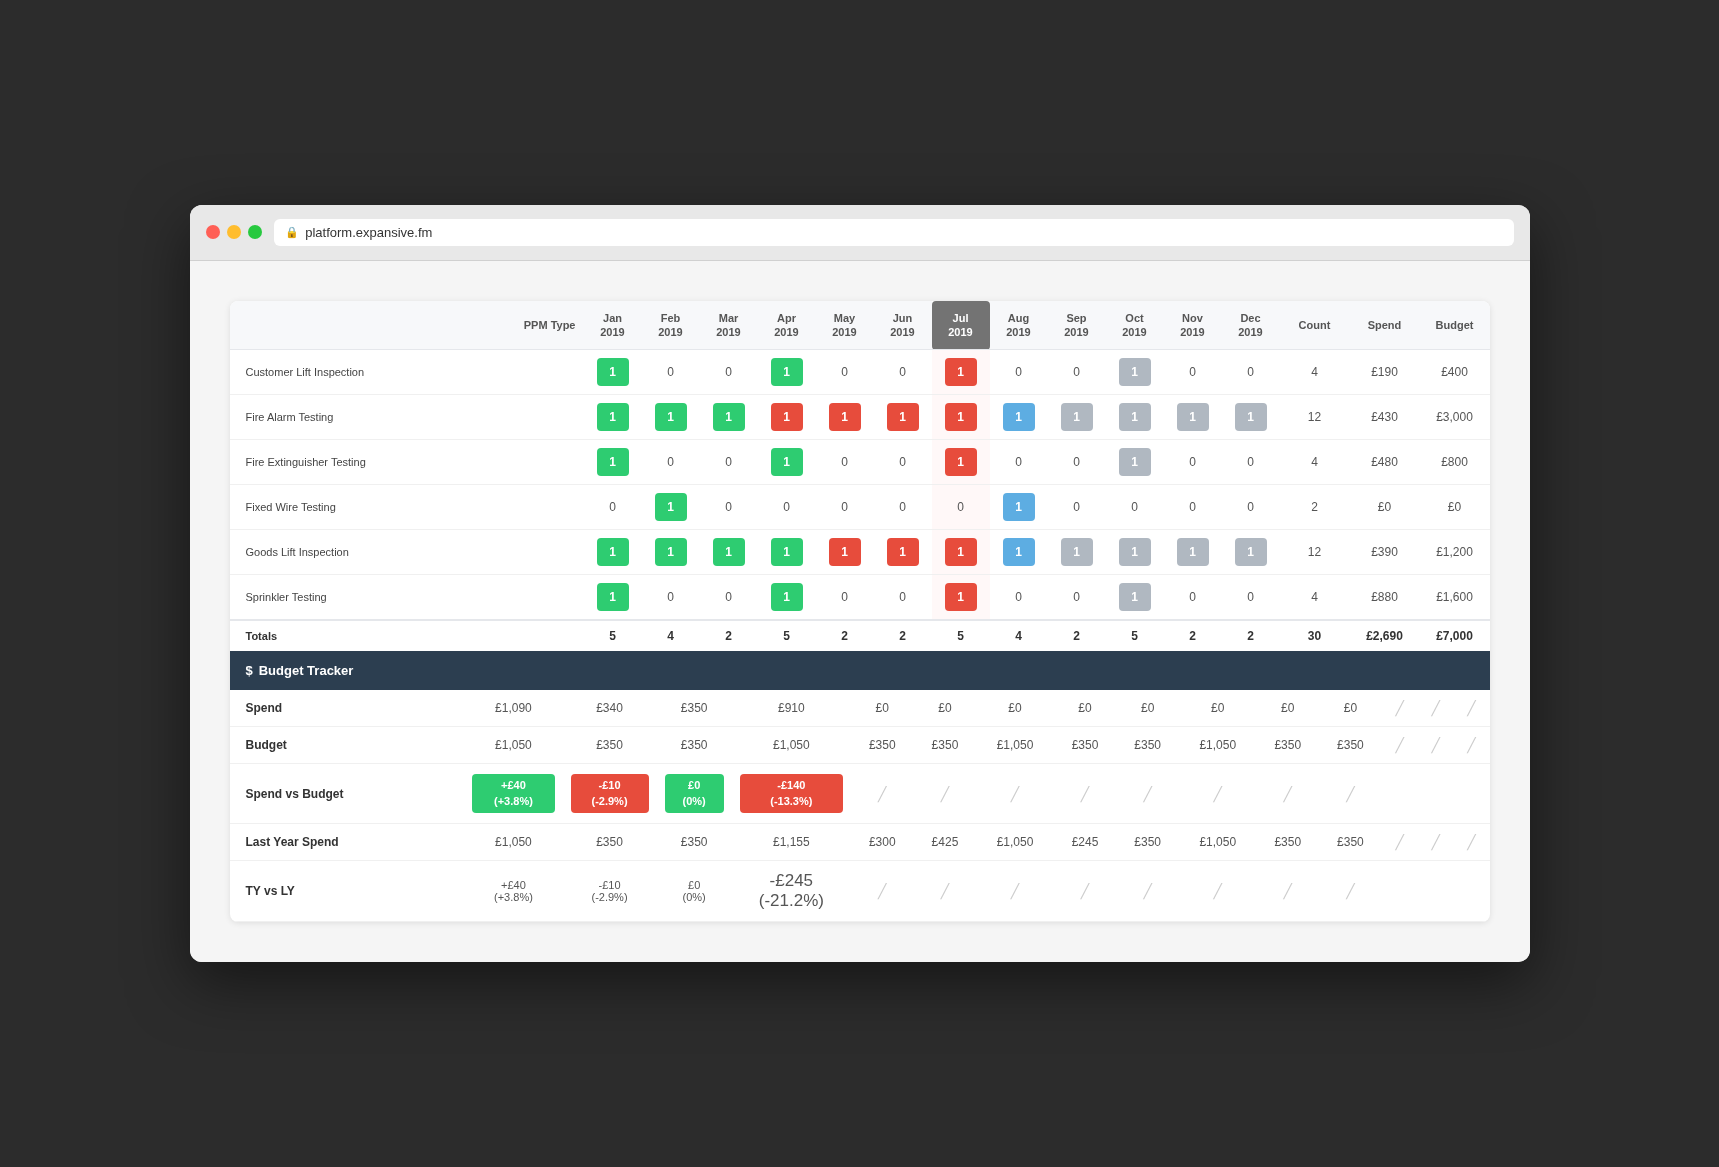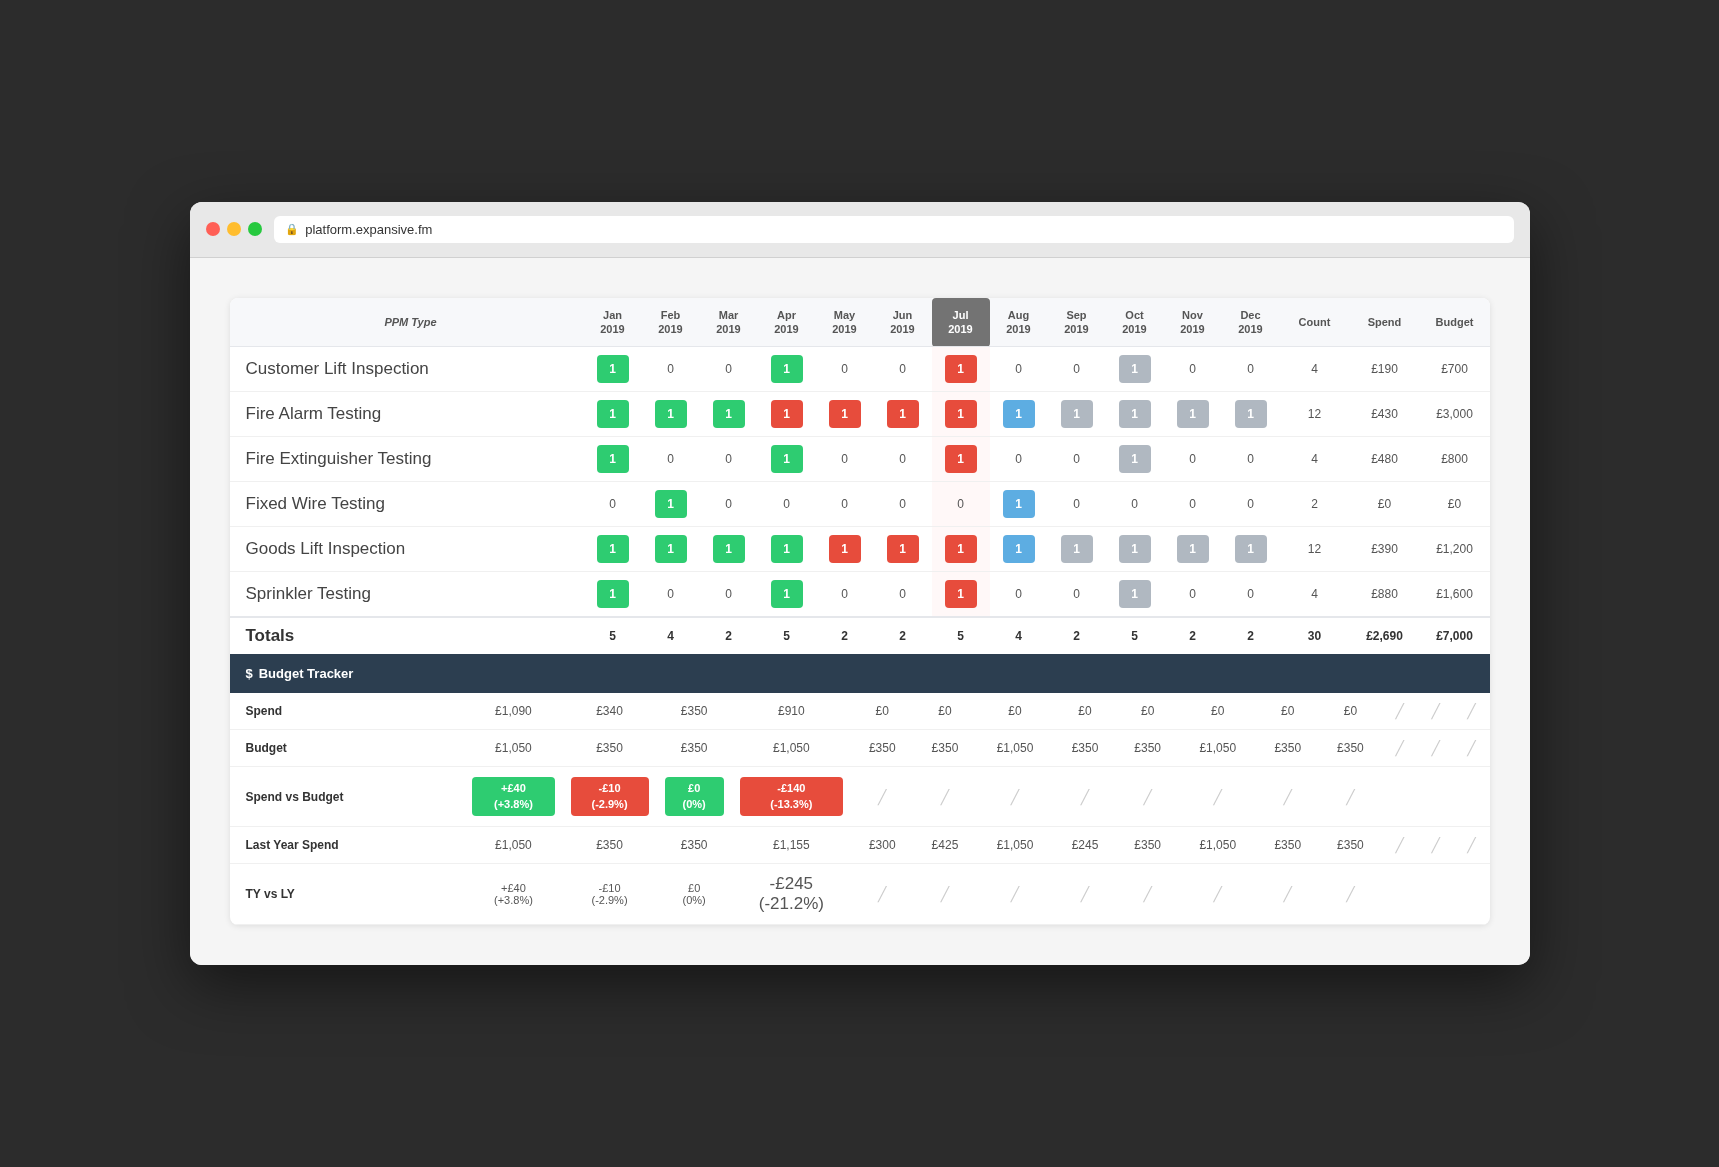--- a/index.html
+++ b/index.html
@@ -73,37 +73,36 @@
       background: #f7f8fa;
       padding: 10px 8px;
       text-align: center;
       font-weight: 600;
       color: #555;
       border-bottom: 1px solid #e5e7eb;
       font-size: 11px;
       line-height: 1.3;
     }
     .ppm-table th.ppm-type-header {
-      text-align: center;
+      text-align: right;
       padding-left: 16px;
       min-width: 160px;
-      font-style: italic;
     }
     .ppm-table td {
       padding: 8px 8px;
       text-align: center;
       border-bottom: 1px solid #f0f0f0;
       color: #555;
       font-size: 12px;
     }
     .ppm-table td.ppm-type-cell {
       text-align: left;
       padding-left: 16px;
       color: #444;
-      font-size: 17px;
+      font-size: 11px;
     }
     .ppm-table tr.totals-row td {
       font-weight: 700;
       color: #333;
       border-top: 2px solid #e5e7eb;
       border-bottom: none;
     }
     .cell-badge {
       display: inline-flex;
       align-items: center;
@@ -234,21 +233,21 @@
               <td>0</td>
               <td>0</td>
               <td style="background:#fff8f8;"><span class="cell-badge badge-red">1</span></td>
               <td>0</td>
               <td>0</td>
               <td><span class="cell-badge badge-gray">1</span></td>
               <td>0</td>
               <td>0</td>
               <td>4</td>
               <td>£190</td>
-              <td>£700</td>
+              <td>£400</td>
             </tr>
             <tr>
               <td class="ppm-type-cell">Fire Alarm Testing</td>
               <td><span class="cell-badge badge-green">1</span></td>
               <td><span class="cell-badge badge-green">1</span></td>
               <td><span class="cell-badge badge-green">1</span></td>
               <td><span class="cell-badge badge-red">1</span></td>
               <td><span class="cell-badge badge-red">1</span></td>
               <td><span class="cell-badge badge-red">1</span></td>
               <td style="background:#fff8f8;"><span class="cell-badge badge-red">1</span></td>

